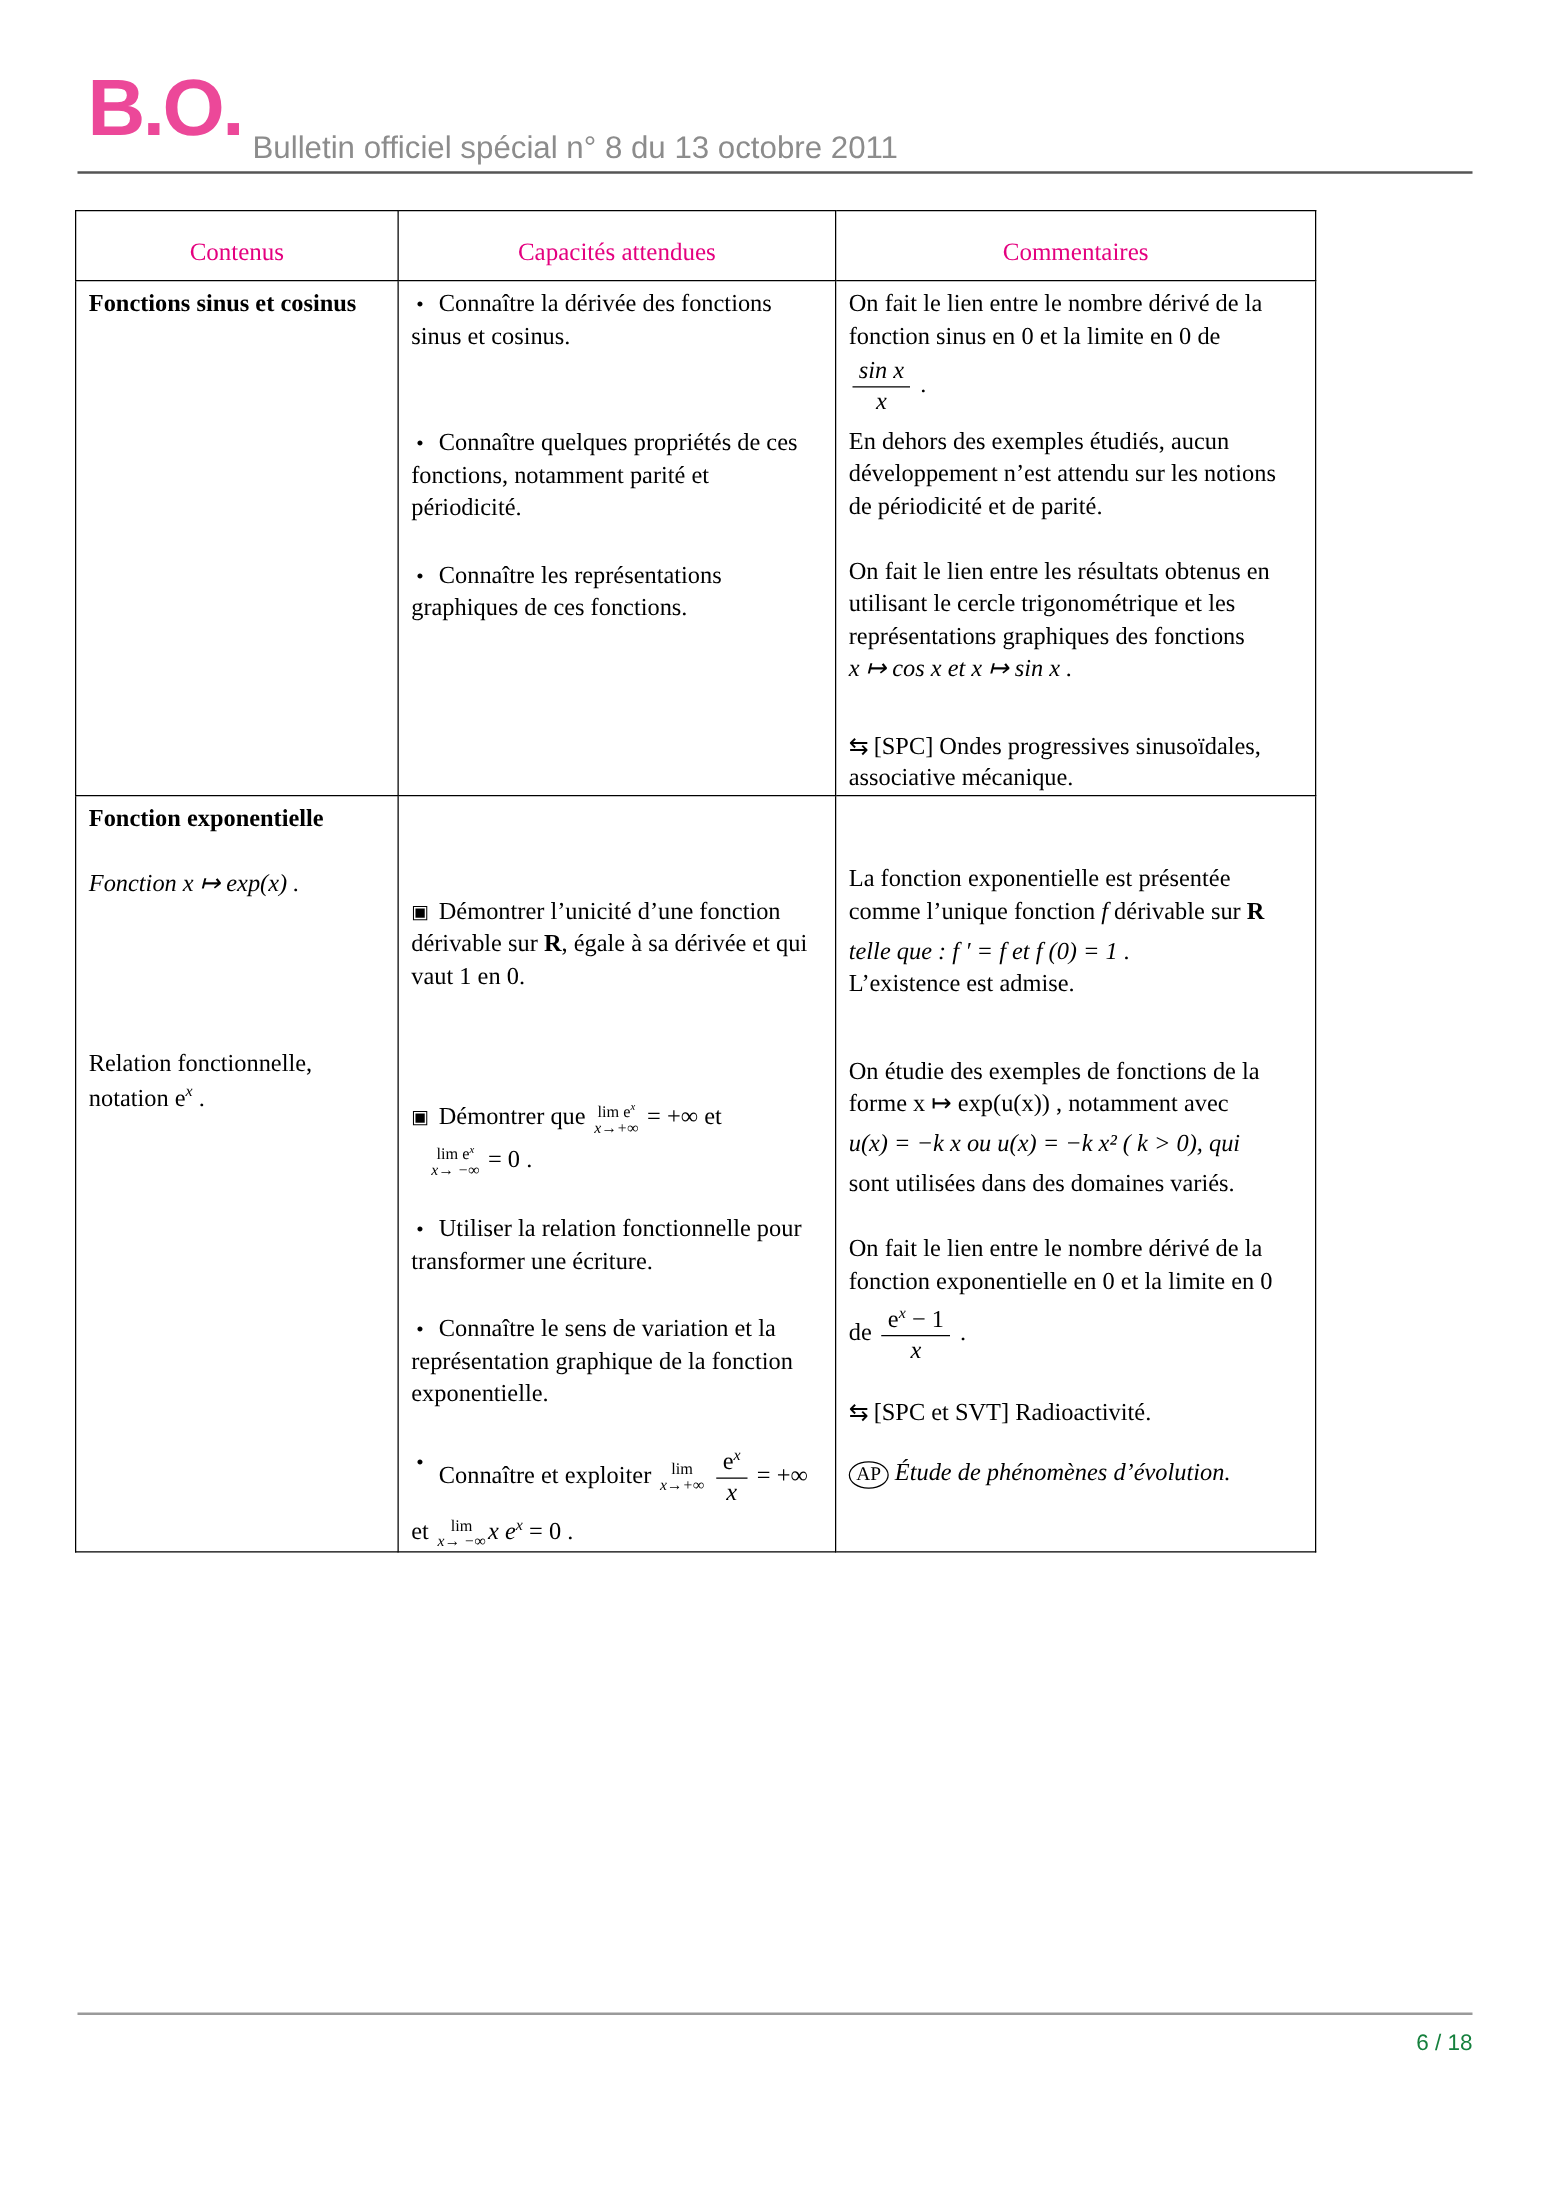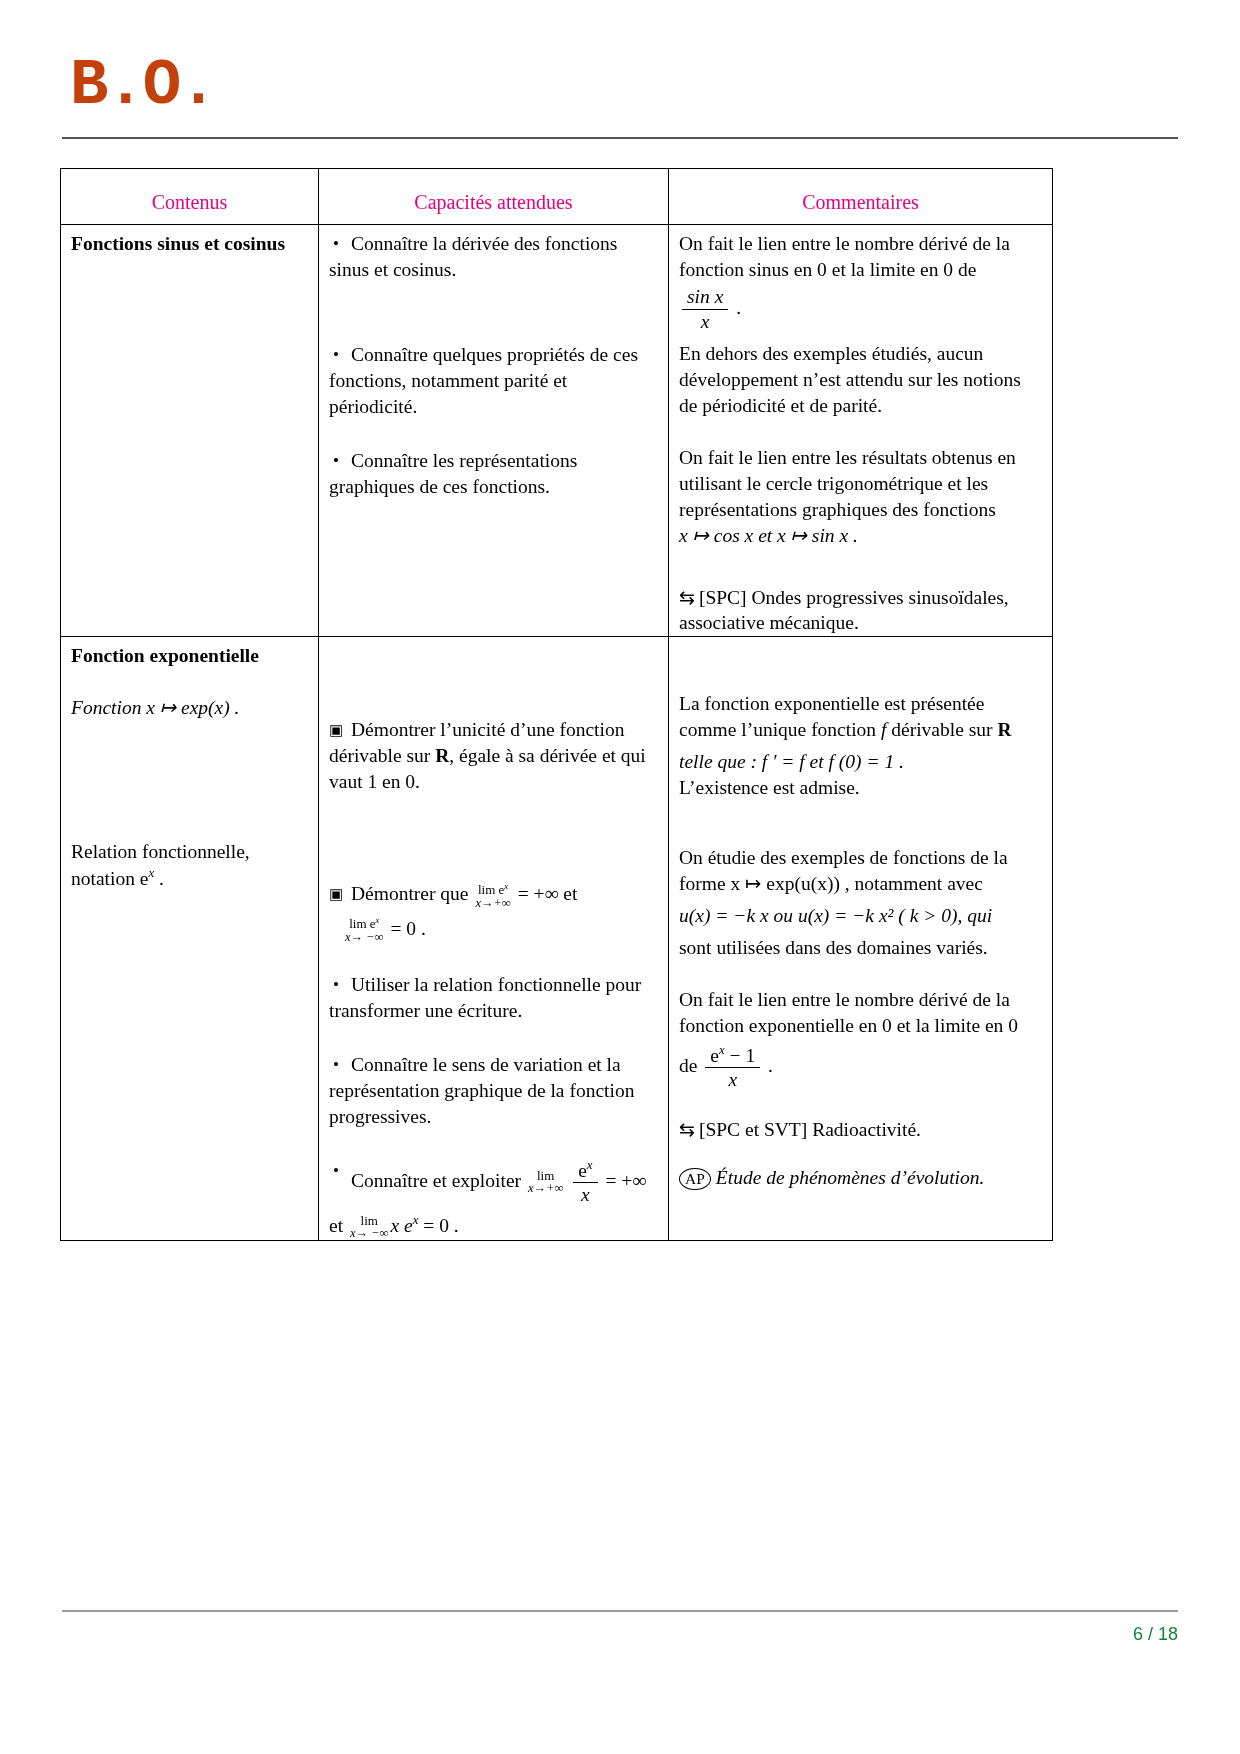--- a/index.html
+++ b/index.html
@@ -23,25 +23,25 @@
     position: absolute;
     left: 62px;
     top: 52px;
     width: 1116px;
     height: 90px;
   }
   .logo-bo {
     position: absolute;
     left: 8px;
     top: 2px;
-    font-family: Liberation Mono, monospace;
+    font-family: Liberation Sans, sans-serif;
     font-weight: bold;
     font-size: 64px;
     letter-spacing: -2px;
-    color: #c2410c;
+    color: #ec4899;
     line-height: 1;
   }
   .header-title {
     position: absolute;
     left: 140px;
     top: 52px;
     font-family: "Liberation Sans", sans-serif;
     font-size: 25px;
     color: #8c8c8c;
     white-space: nowrap;
@@ -191,20 +191,21 @@
     color: #15803d;
   }
 </style>
 </head>
 <body>
 
 <div class="page">
 
   <div class="header">
     <div class="logo-bo">B.O.</div>
+    <div class="header-title">Bulletin officiel spécial n° 8 du 13 octobre 2011</div>
   </div>
   <div class="header-rule"></div>
 
   <table class="prog-table">
     <colgroup>
       <col class="col-contenus">
       <col class="col-capacites">
       <col class="col-commentaires">
     </colgroup>
     <thead>
@@ -326,21 +327,21 @@
             <span>Utiliser la relation fonctionnelle pour</span><br>
             <span style="margin-left:-22px;display:inline-block;">transformer une écriture.</span>
           </div>
 
           <div class="gap-sm"></div>
 
           <div class="bullet-item">
             <span class="bullet-dot">•</span>
             <span>Connaître le sens de variation et la</span><br>
             <span style="margin-left:-22px;display:inline-block;">représentation graphique de la fonction</span><br>
-            <span style="margin-left:-22px;display:inline-block;">progressives.</span>
+            <span style="margin-left:-22px;display:inline-block;">exponentielle.</span>
           </div>
 
           <div class="gap-sm"></div>
 
           <div class="bullet-item">
             <span class="bullet-dot">•</span>
             <span>Connaître et exploiter</span>
             <span class="limop">
               <span class="lim-main">lim</span>
               <span class="lim-sub">x→+∞</span>

